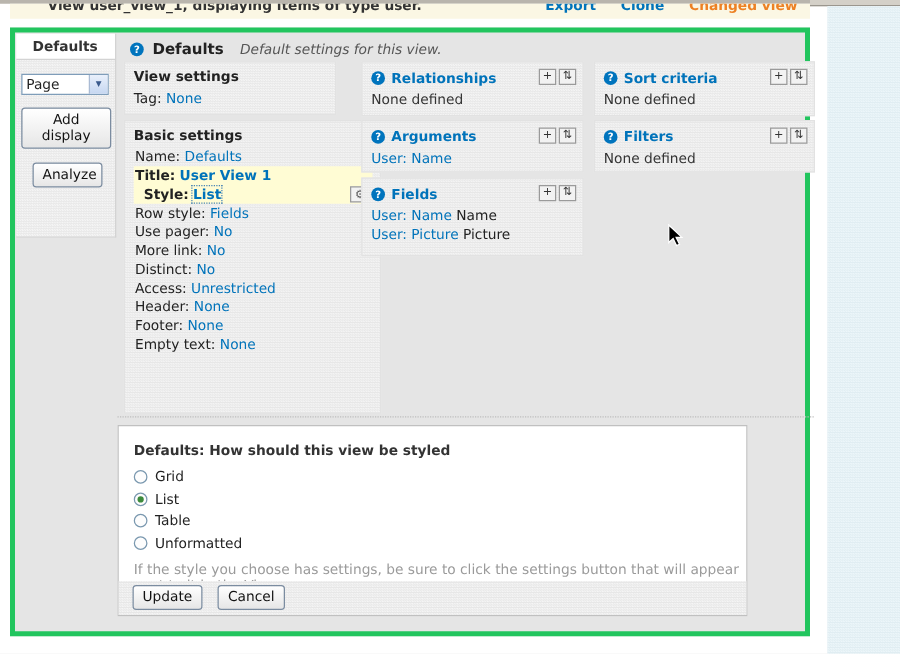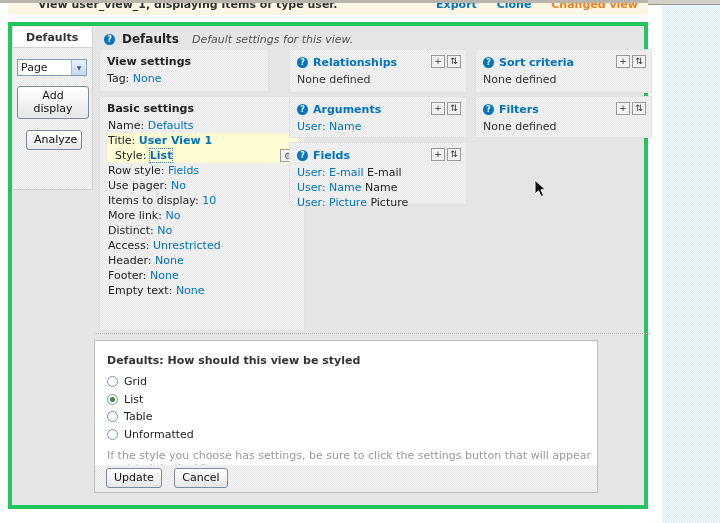--- a/index.html
+++ b/index.html
@@ -80,21 +80,21 @@
   .mini-btn {
     width:14px; height:13px; background:#f2f2f2; border:1px solid #9a9a9a;
     font-size:9px; line-height:11px; text-align:center; color:#333; cursor:pointer;
   }
   .sec-row { height:15px; line-height:15px; white-space:nowrap; }
   .muted { color:#333; }
 
   
   .bs-row { position:relative; height:15px; line-height:15px; padding-left:1px; white-space:nowrap; }
   .bs-row.hl { background:#fffcd4; }
-  .bs-row.hl .lbl { font-weight:normal; }
+  .bs-row.hl .lbl { font-weight:bold; }
   .bs-row.hl .link { font-weight:bold; }
   .bs-row.indent { padding-left:8px; }
   .focus-outline { outline:1px dotted #4a84b5; }
   #gear-btn {
     position:absolute; right:2px; top:1px; width:16px; height:13px;
     background:#f2f2f2; border:1px solid #9a9a9a; font-size:9px; line-height:12px;
     text-align:center; color:#555; cursor:pointer;
   }
 
   
@@ -190,24 +190,20 @@
     </div>
     <div class="bs-row">
       <span class="lbl">Row style:</span>
       <a class="link">Fields</a>
     </div>
     <div class="bs-row">
       <span class="lbl">Use pager:</span>
       <a class="link">No</a>
     </div>
     <div class="bs-row">
-      <span class="lbl">Items to display:</span>
-      <a class="link">10</a>
-    </div>
-    <div class="bs-row">
       <span class="lbl">More link:</span>
       <a class="link">No</a>
     </div>
     <div class="bs-row">
       <span class="lbl">Distinct:</span>
       <a class="link">No</a>
     </div>
     <div class="bs-row">
       <span class="lbl">Access:</span>
       <a class="link">Unrestricted</a>
@@ -253,24 +249,20 @@
   </div>
 
   <div class="section dither-gray" id="sec-fields">
     <div class="sec-head">
       <span class="help-icon">?</span>
       <a class="link sec-link">Fields</a>
       <span class="mini-btns">
         <span class="mini-btn">+</span>
         <span class="mini-btn">⇅</span>
       </span>
-    </div>
-    <div class="sec-row">
-      <a class="link">User: E-mail</a>
-      <span>E-mail</span>
     </div>
     <div class="sec-row">
       <a class="link">User: Name</a>
       <span>Name</span>
     </div>
     <div class="sec-row">
       <a class="link">User: Picture</a>
       <span>Picture</span>
     </div>
   </div>

